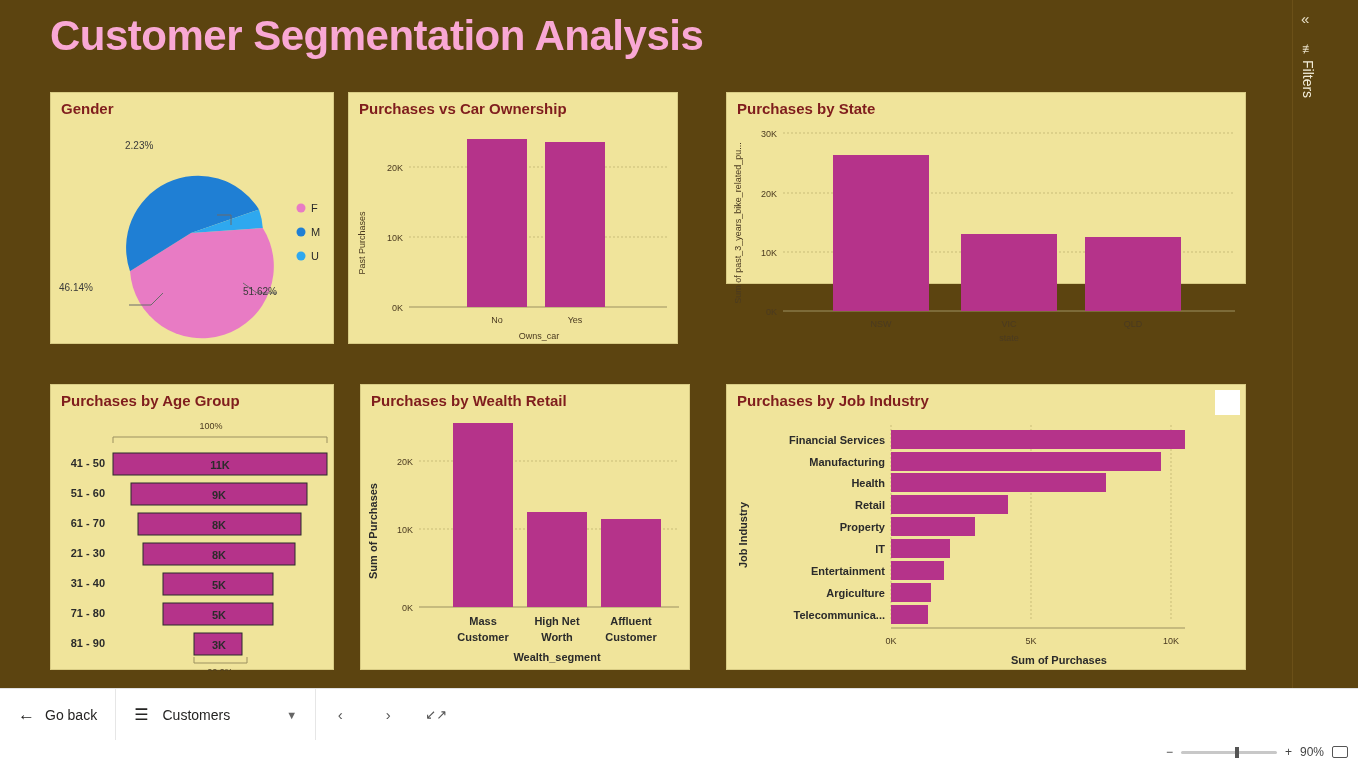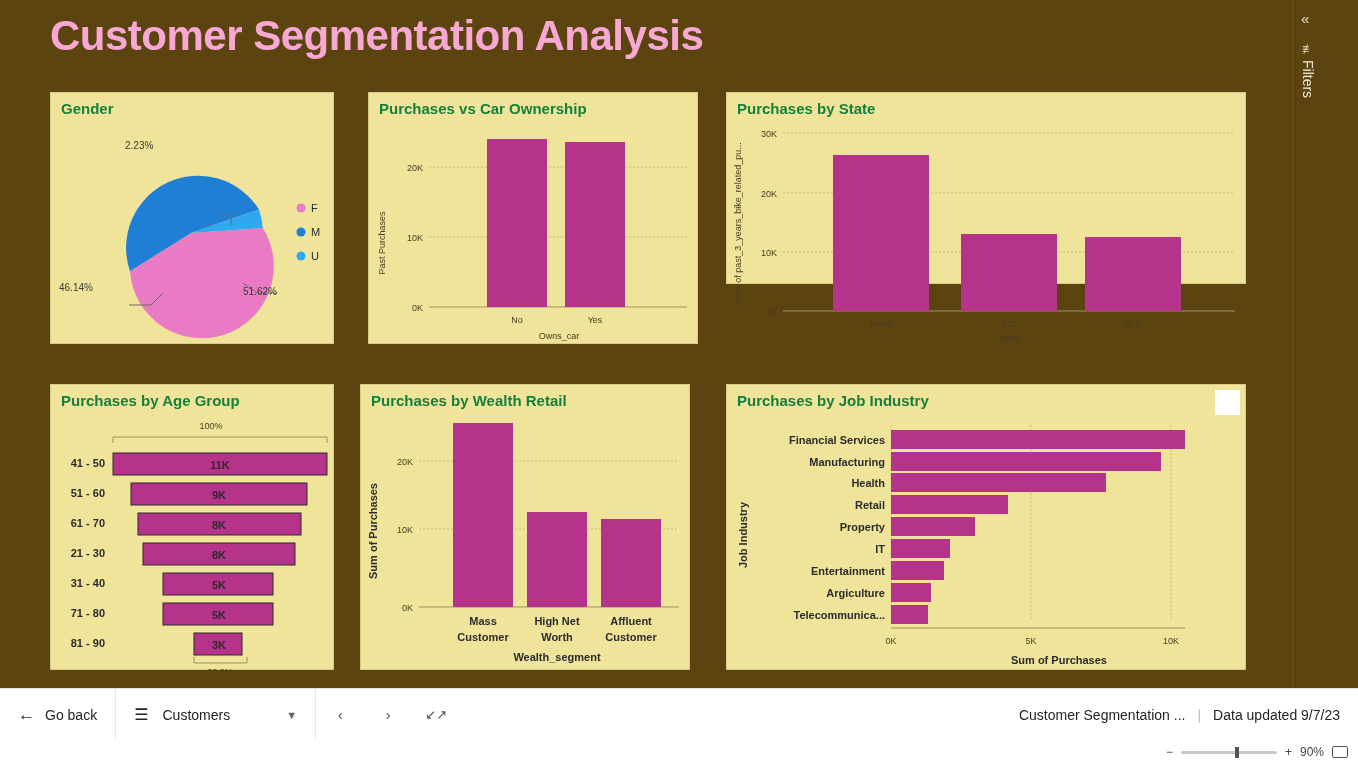--- a/index.html
+++ b/index.html
@@ -31,21 +31,21 @@
   .filters-rail .label {
     position:absolute; top:60px; left:7px;
     writing-mode:vertical-rl; color:#f2ecd8; font-size:14px;
   }
   
   .card {
     position:absolute; background:#f0e49b; border:1px solid #d8cb84;
   }
   .card-title {
     position:absolute; left:10px; top:7px;
-    font-size:15px; font-weight:bold; color:#15803d;
+    font-size:15px; font-weight:bold; color:#7f1d1d;
   }
   .axis-title { fill:#4a3a20; font-size:9px; font-family:"Liberation Sans", sans-serif; }
   .tick { fill:#4a3a20; font-size:9px; font-family:"Liberation Sans", sans-serif; }
   .cat { fill:#2b2b2b; font-size:11px; font-weight:bold; font-family:"Liberation Sans", sans-serif; }
   .val { fill:#2b2b2b; font-size:11px; font-weight:bold; font-family:"Liberation Sans", sans-serif; }
   .bar { fill:#b5338a; }
   .gridline { stroke:#c9bd78; stroke-width:1; stroke-dasharray:2 2; }
   .axisline { stroke:#9c9161; stroke-width:1; }
   .legend-txt { fill:#2b2b2b; font-size:11px; font-family:"Liberation Sans", sans-serif; }
   .pct { fill:#3a3a3a; font-size:10px; font-family:"Liberation Sans", sans-serif; }
@@ -113,21 +113,21 @@
 
       <circle cx="250" cy="115" r="4.5" fill="#e87bc4"></circle>
       <text class="legend-txt" x="260" y="119">F</text>
       <circle cx="250" cy="139" r="4.5" fill="#1f7fd4"></circle>
       <text class="legend-txt" x="260" y="143">M</text>
       <circle cx="250" cy="163" r="4.5" fill="#2ea8ef"></circle>
       <text class="legend-txt" x="260" y="167">U</text>
     </svg>
   </div>
 
-  <div class="card" style="left:368px; top:92px; width:330px; height:252px;">
+  <div class="card" style="left:348px; top:92px; width:330px; height:252px;">
     <div class="card-title">Purchases vs Car Ownership</div>
     <svg width="330" height="252" style="position:absolute; left:0; top:0;">
 
       <line class="gridline" x1="60" y1="74" x2="318" y2="74"></line>
       <line class="gridline" x1="60" y1="144" x2="318" y2="144"></line>
       <line class="axisline" x1="60" y1="214" x2="318" y2="214"></line>
 
       <text class="tick" x="54" y="218" text-anchor="end">0K</text>
       <text class="tick" x="54" y="148" text-anchor="end">10K</text>
       <text class="tick" x="54" y="78" text-anchor="end">20K</text>
@@ -290,25 +290,20 @@
   <div class="bb-item" style="gap:14px; min-width:200px;">
     <span style="font-size:16px;">☰</span>
     <span>Customers</span>
     <span style="margin-left:auto; font-size:11px; color:#666;">▼</span>
   </div>
   <div class="bb-arrows">
     <span class="a">‹</span>
     <span class="a">›</span>
     <span class="a" style="font-size:13px;">↙↗</span>
   </div>
-  <div class="bb-right">
-    <span>Customer Segmentation ...</span>
-    <span class="sep">|</span>
-    <span>Data updated 9/7/23</span>
-  </div>
 </div>
 
 <div class="statusbar">
   <span>−</span>
   <span class="zoom-track">
       <span class="zoom-thumb"></span>
     </span>
   <span>+</span>
   <span>90%</span>
   <span class="fit-icon"></span>

